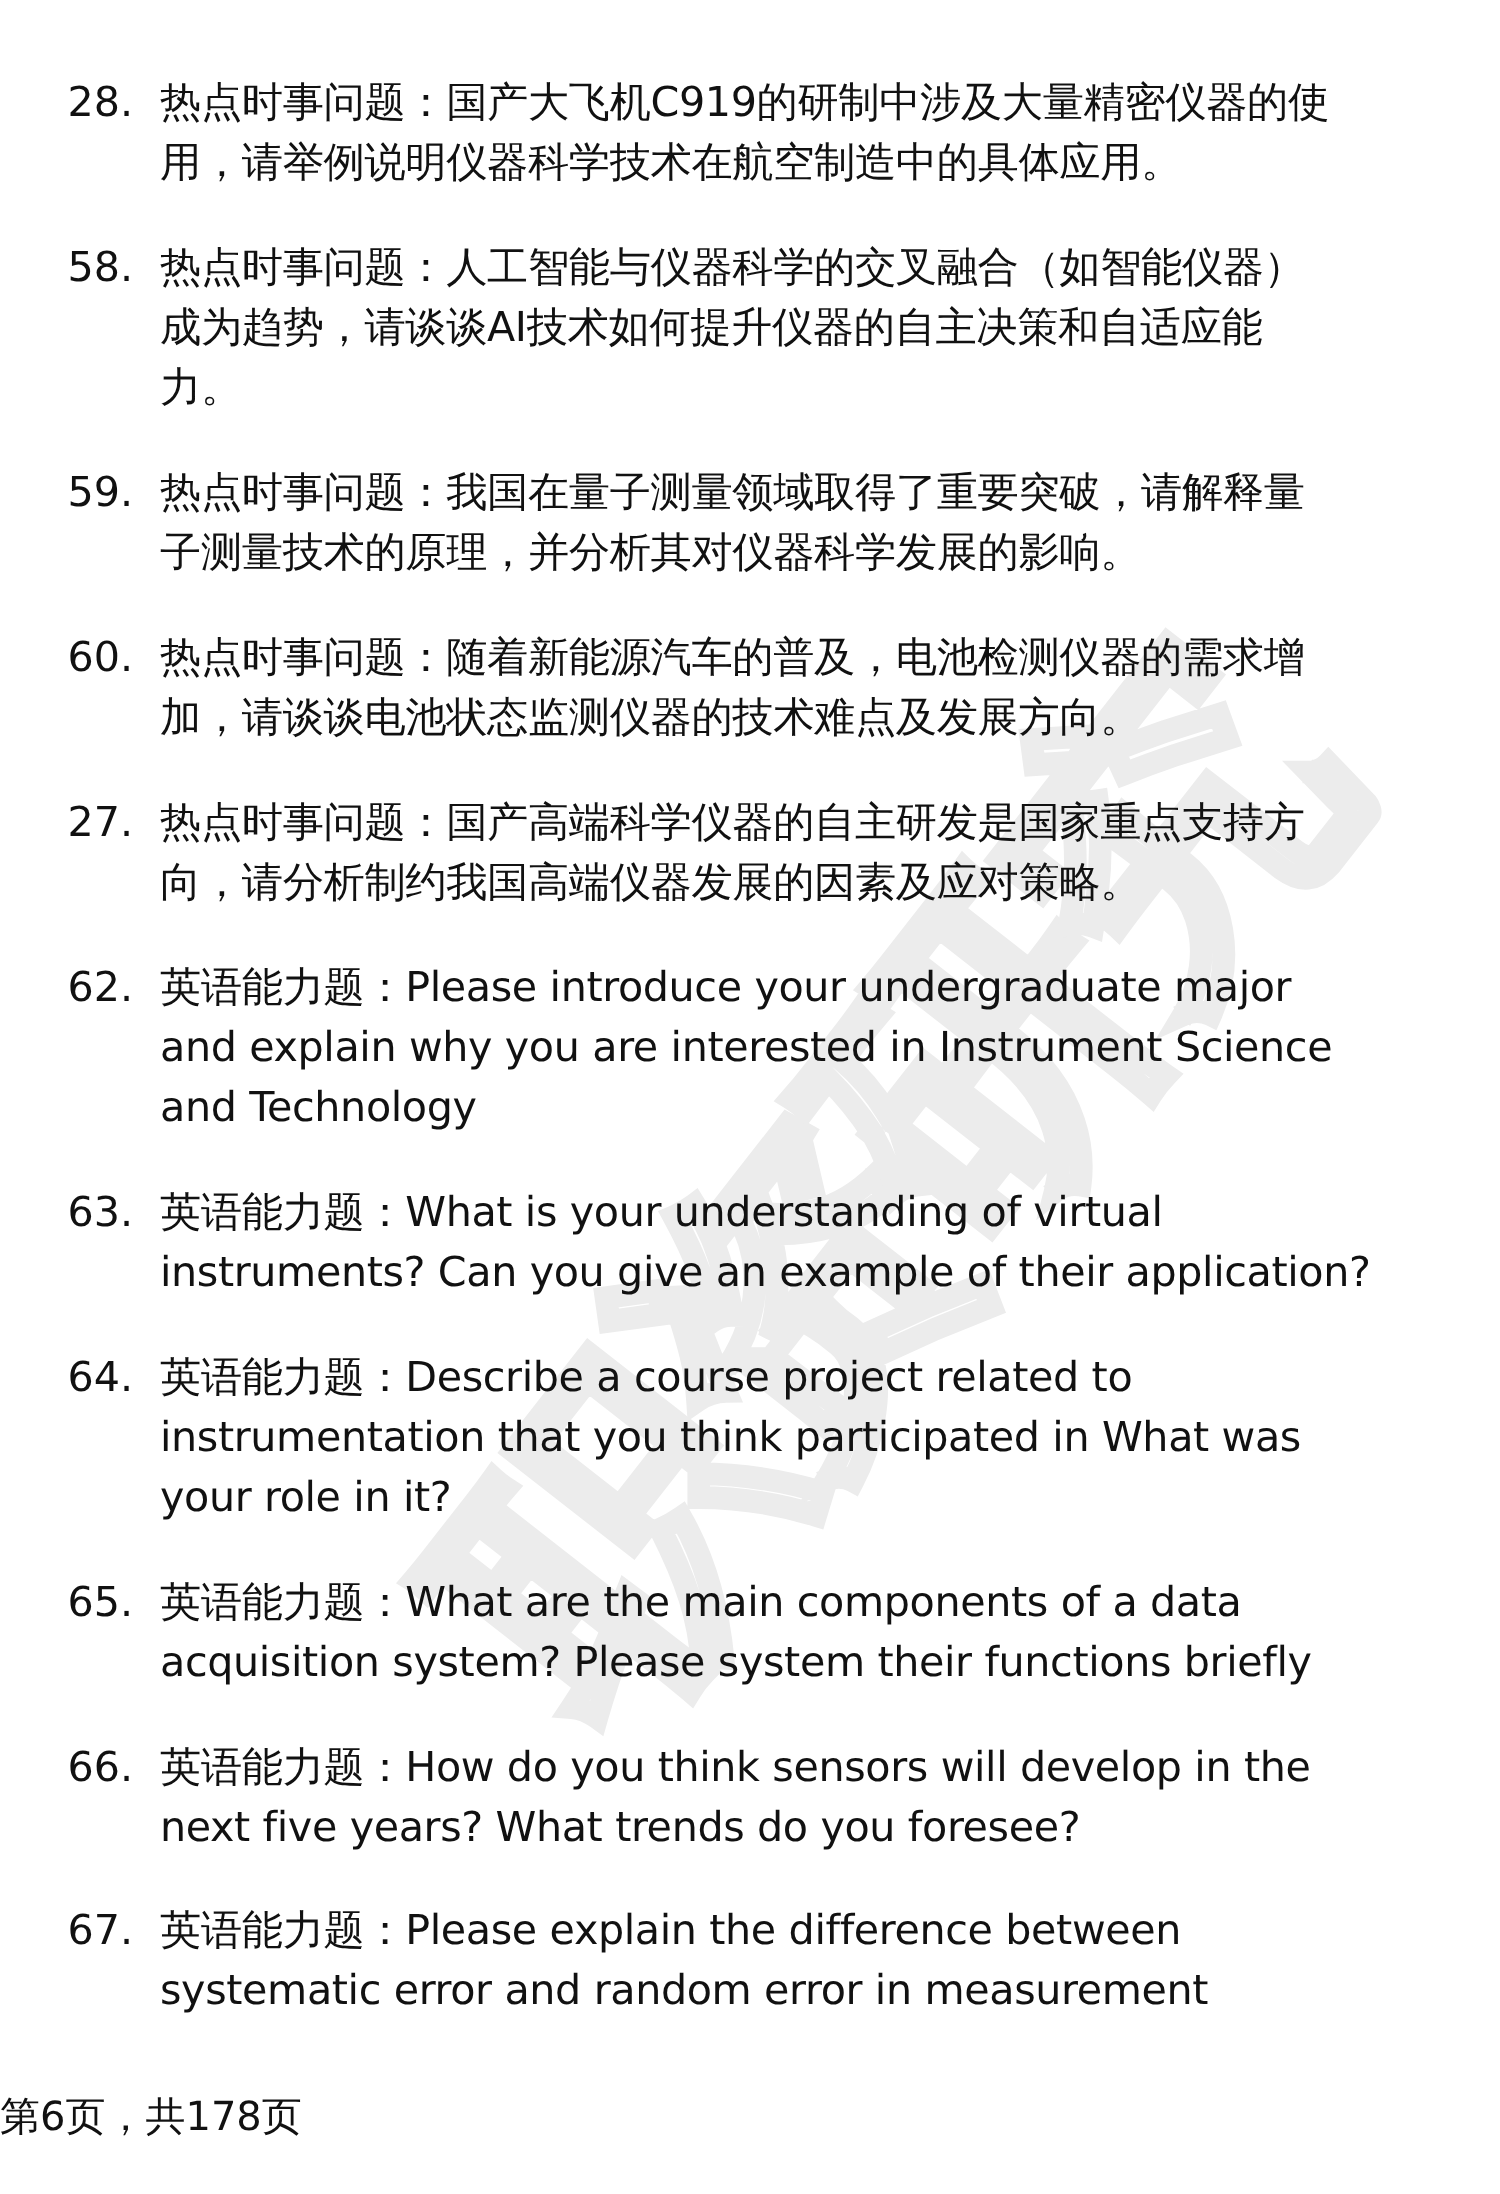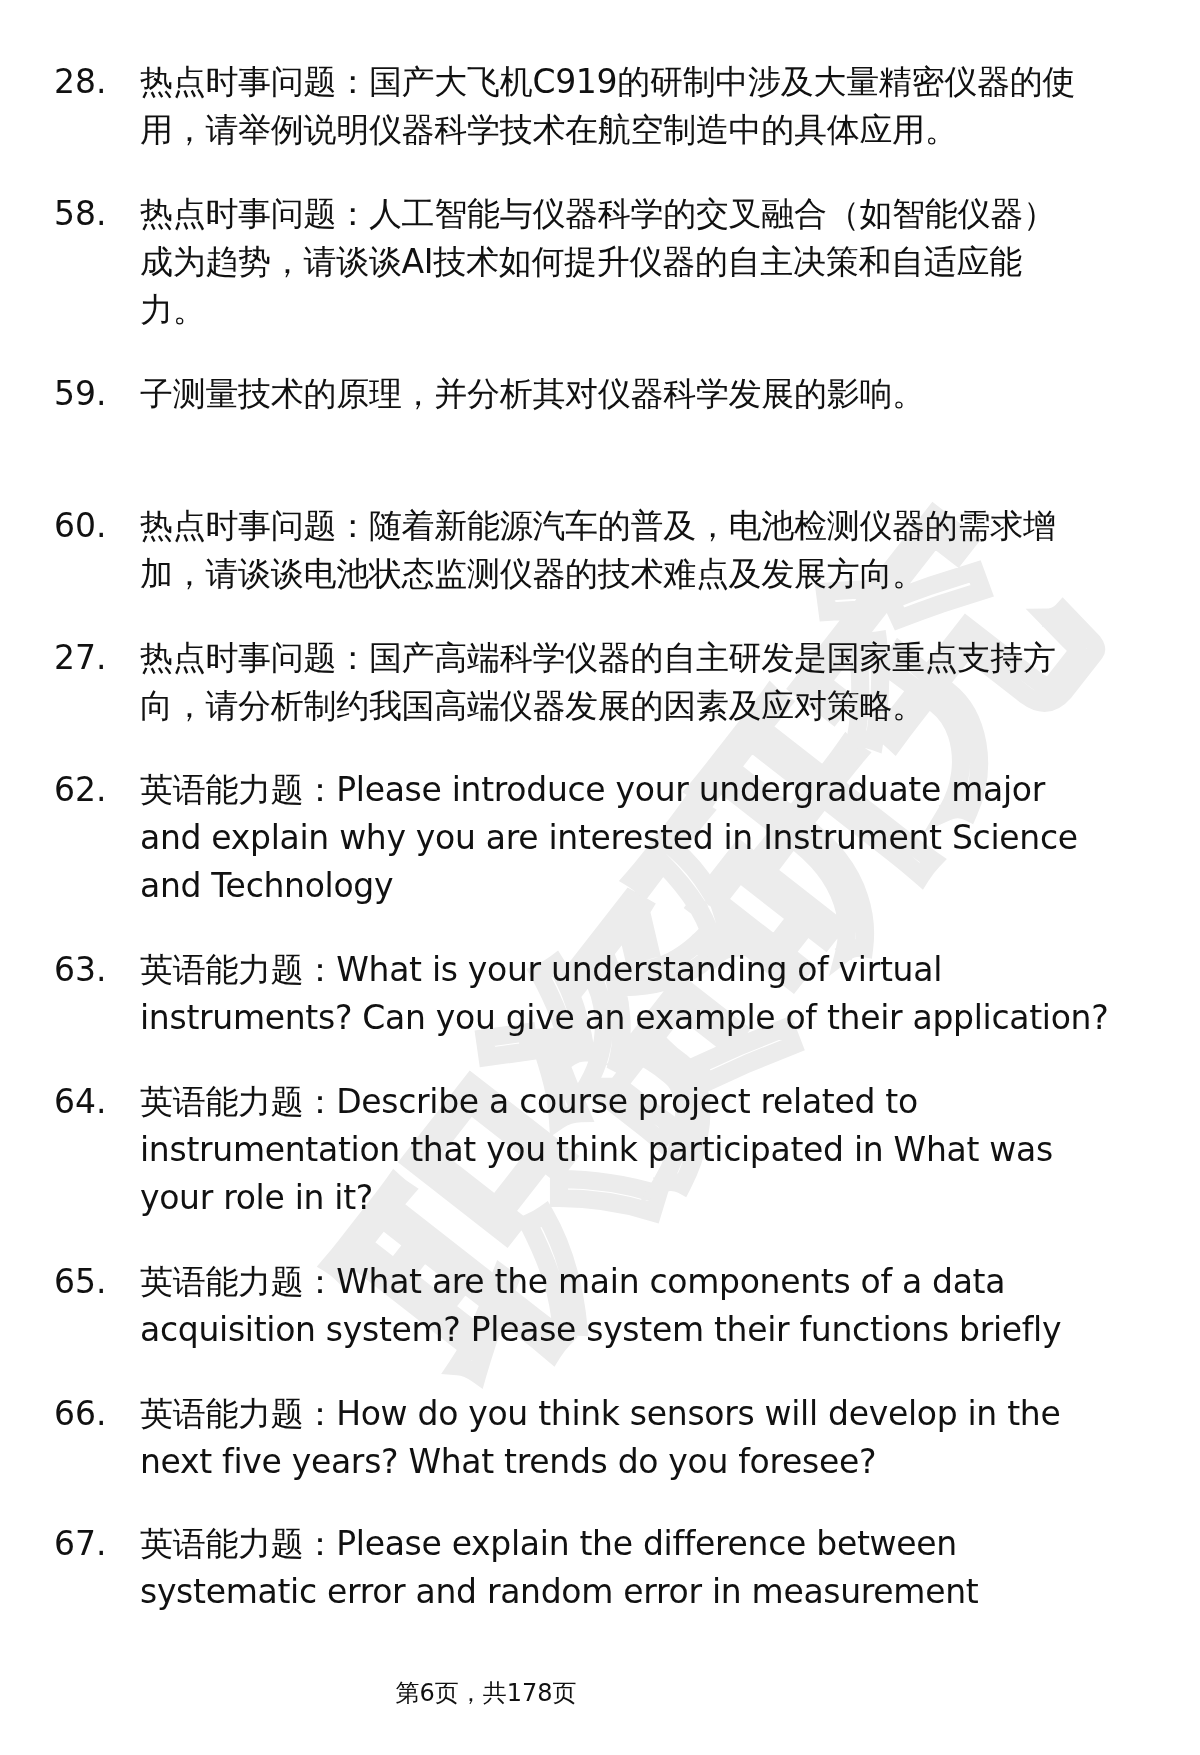--- a/index.html
+++ b/index.html
@@ -58,29 +58,28 @@
       position: absolute;
       left: 128px;
       width: 1040px;
       font-size: 33px;
       line-height: 48px;
       letter-spacing: -0.3px;
     }
     .q-line {
       display: block;
       white-space: nowrap;
-      margin-left: 12px;
     }
     .footer {
       position: absolute;
       left: 0;
       top: 1675px;
       width: 972px;
-      text-align: center;
-      font-size: 24px;
+      text-align: left;
+      font-size: 32px;
       line-height: 36px;
       color: #111;
     }
   </style>
 </head>
 <body>
 
 <div class="watermark">
   <div class="watermark-text">职资研究</div>
 </div>
@@ -100,20 +99,21 @@
     <div class="q-text">
       <span class="q-line">热点时事问题：人工智能与仪器科学的交叉融合（如智能仪器）</span>
       <span class="q-line">成为趋势，请谈谈AI技术如何提升仪器的自主决策和自适应能</span>
       <span class="q-line">力。</span>
     </div>
   </div>
 
   <div class="question" style="top:370px">
     <span class="q-num">59.</span>
     <div class="q-text">
+      <span class="q-line">热点时事问题：我国在量子测量领域取得了重要突破，请解释量</span>
       <span class="q-line">子测量技术的原理，并分析其对仪器科学发展的影响。</span>
     </div>
   </div>
 
   <div class="question" style="top:502px">
     <span class="q-num">60.</span>
     <div class="q-text">
       <span class="q-line">热点时事问题：随着新能源汽车的普及，电池检测仪器的需求增</span>
       <span class="q-line">加，请谈谈电池状态监测仪器的技术难点及发展方向。</span>
     </div>

